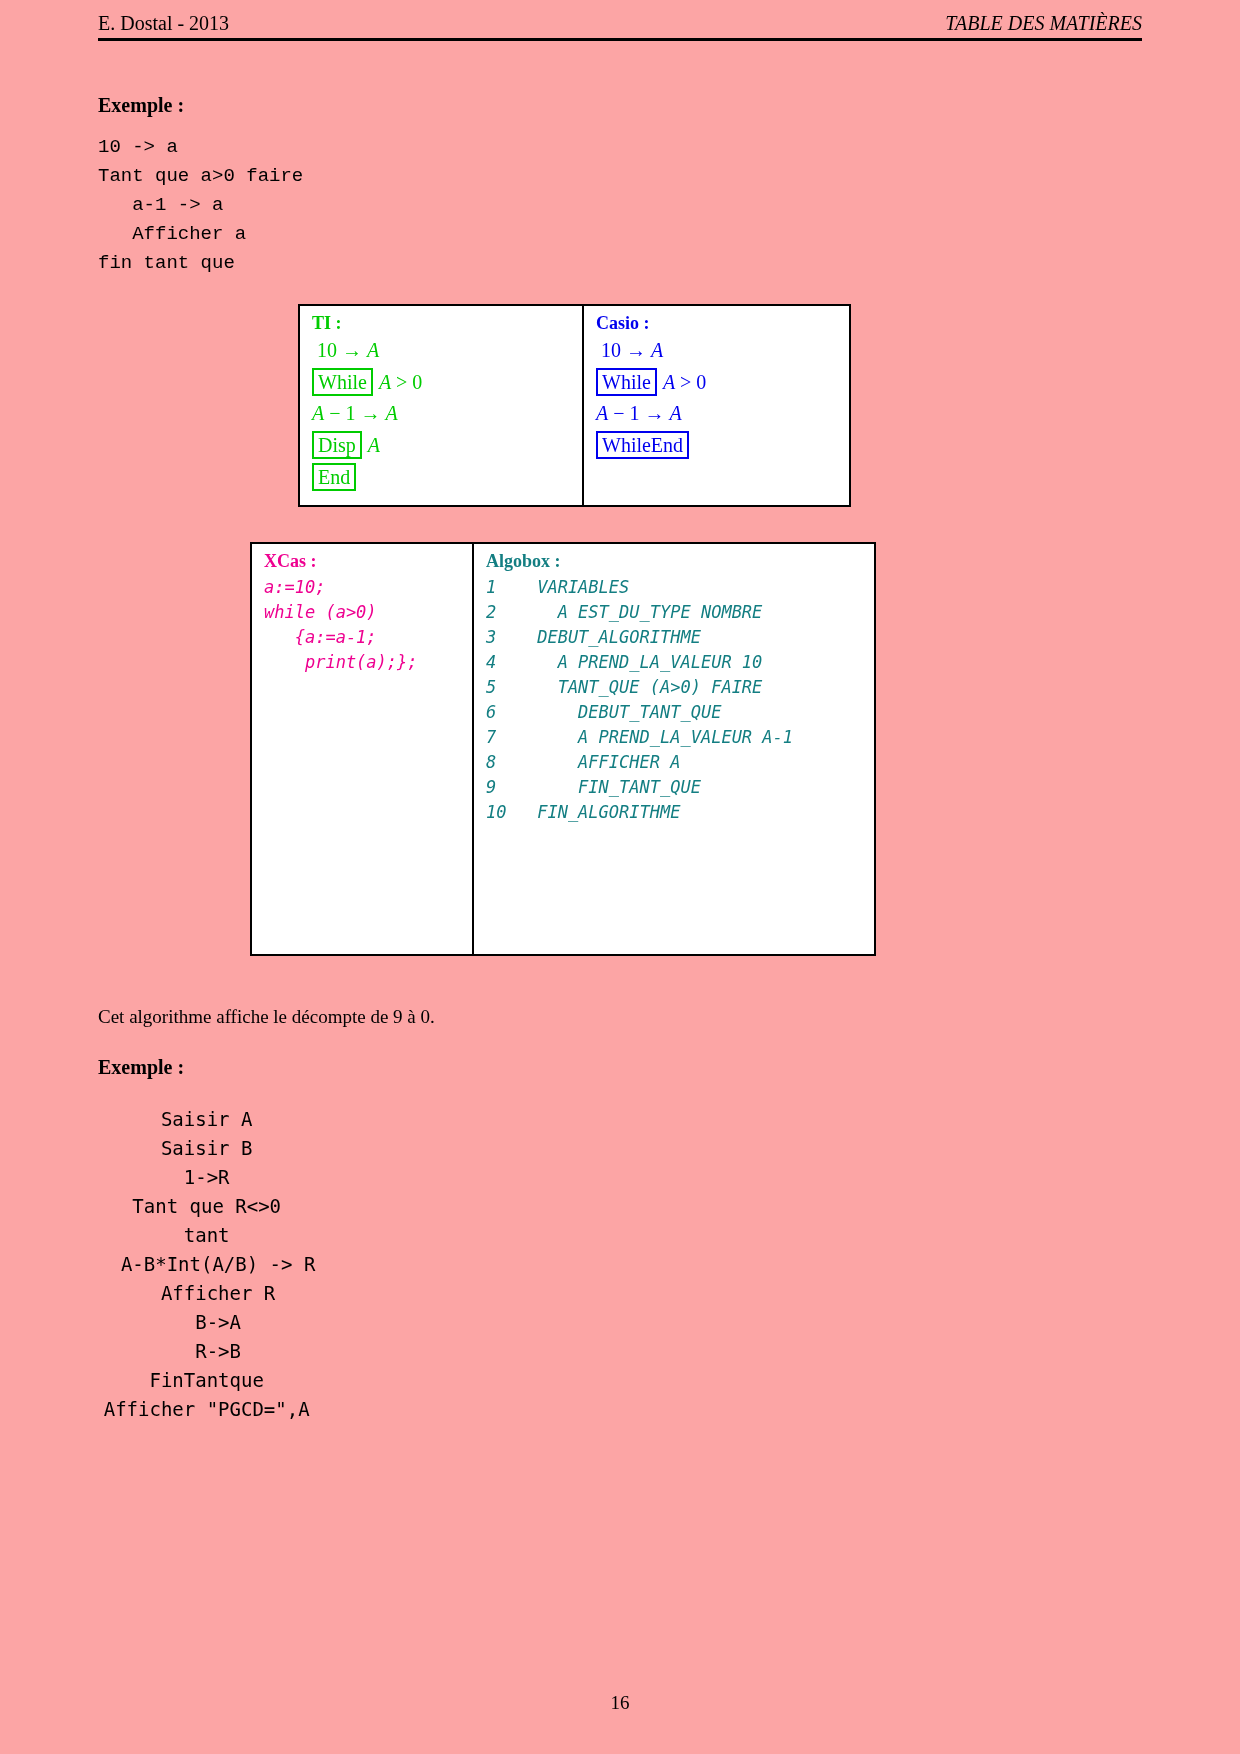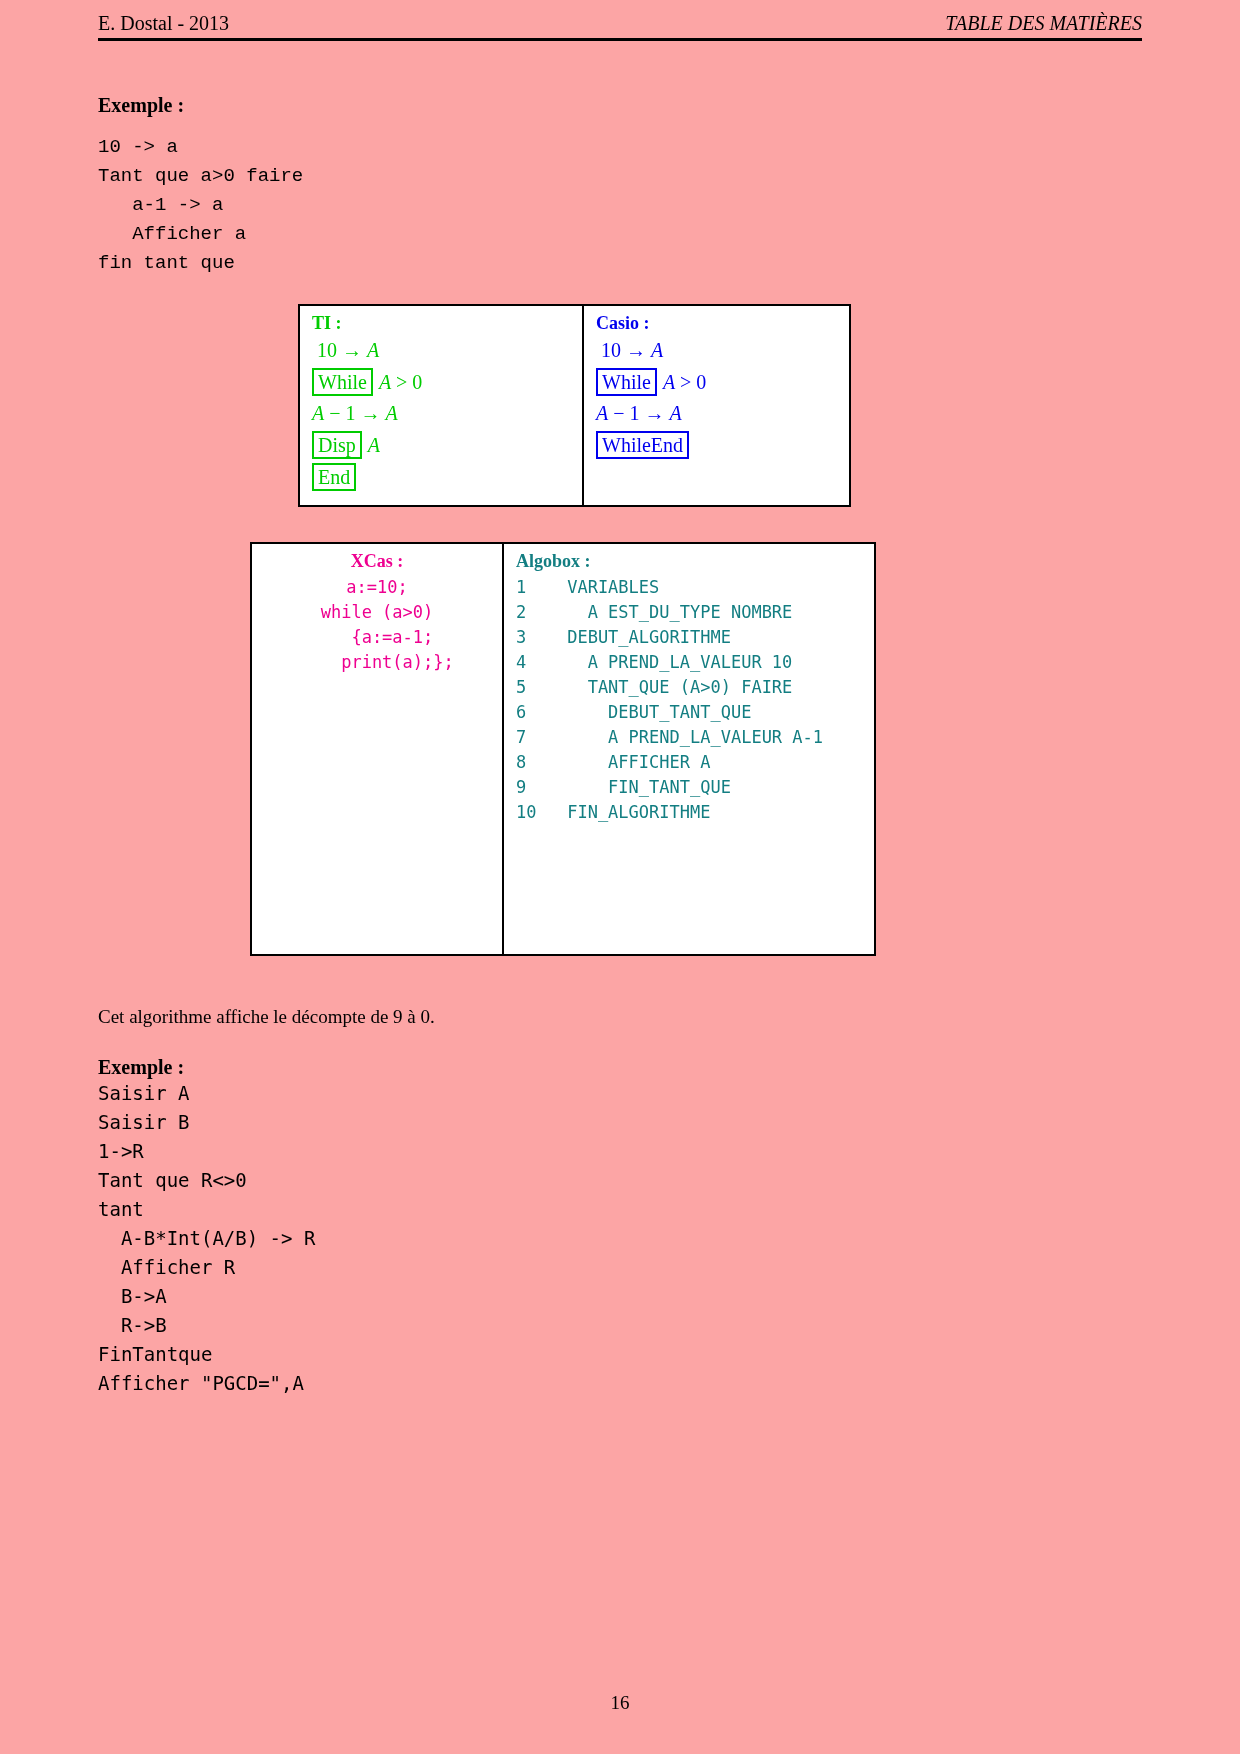--- a/index.html
+++ b/index.html
@@ -39,35 +39,35 @@
     font-size: 19px;
   }
   
   .codeblock {
     position: absolute; left: 98px;
     font-family: "DejaVu Sans Mono", monospace;
     font-size: 19px; line-height: 29px;
     white-space: pre;
   }
   .code1 { top: 133px; font-family: Liberation Mono, monospace; }
-  .code2 { top: 1079px; }
+  .code2 { top: 1105px; text-align: center; }
   
   .tbl {
     position: absolute;
     border: 2px solid #000;
     display: flex;
     background: #fff;
   }
   .tbl1 { left: 298px; top: 304px; width: 553px; height: 203px; }
   .tbl2 { left: 250px; top: 542px; width: 626px; height: 414px; }
   .cell { padding: 7px 12px; }
   .cell-left { border-right: 2px solid #000; }
   .tbl1 .cell-left { width: 284px; }
   .tbl1 .cell-right { flex: 1; }
-  .tbl2 .cell-left { width: 252px; text-align: center; }
+  .tbl2 .cell-left { width: 222px; }
   .tbl2 .cell-right { flex: 1; }
   .cell-title {
     font-size: 18px; font-weight: bold;
     margin-bottom: 3px;
   }
   .ti-cell     { color: var(--ti_green); }
   .casio-cell  { color: var(--casio_blue); }
   .xcas-cell   { color: var(--xcas_magenta); }
   .algobox-cell{ color: var(--algobox_teal); }
   
@@ -84,20 +84,21 @@
     padding: 0px 4px;
     margin-right: 6px;
     line-height: 24px;
   }
   
   .smallcode {
     margin-top: 0;
     font-family: "DejaVu Sans Mono", monospace;
     font-size: 17px; line-height: 25px;
     white-space: pre;
+    font-style: italic;
   }
   .pagenum {
     position: absolute; left: 0; top: 1692px;
     width: 100%; text-align: center;
     font-size: 19px;
   }
 </style>
 </head>
 <body>
 

